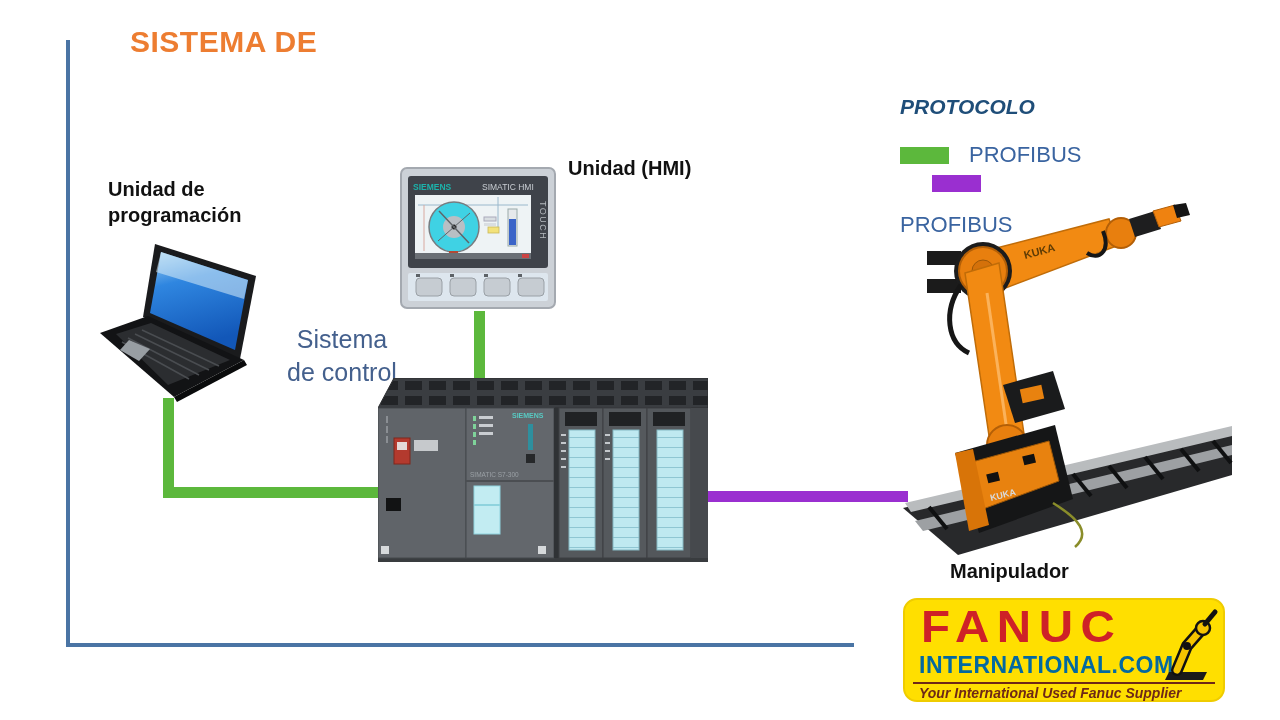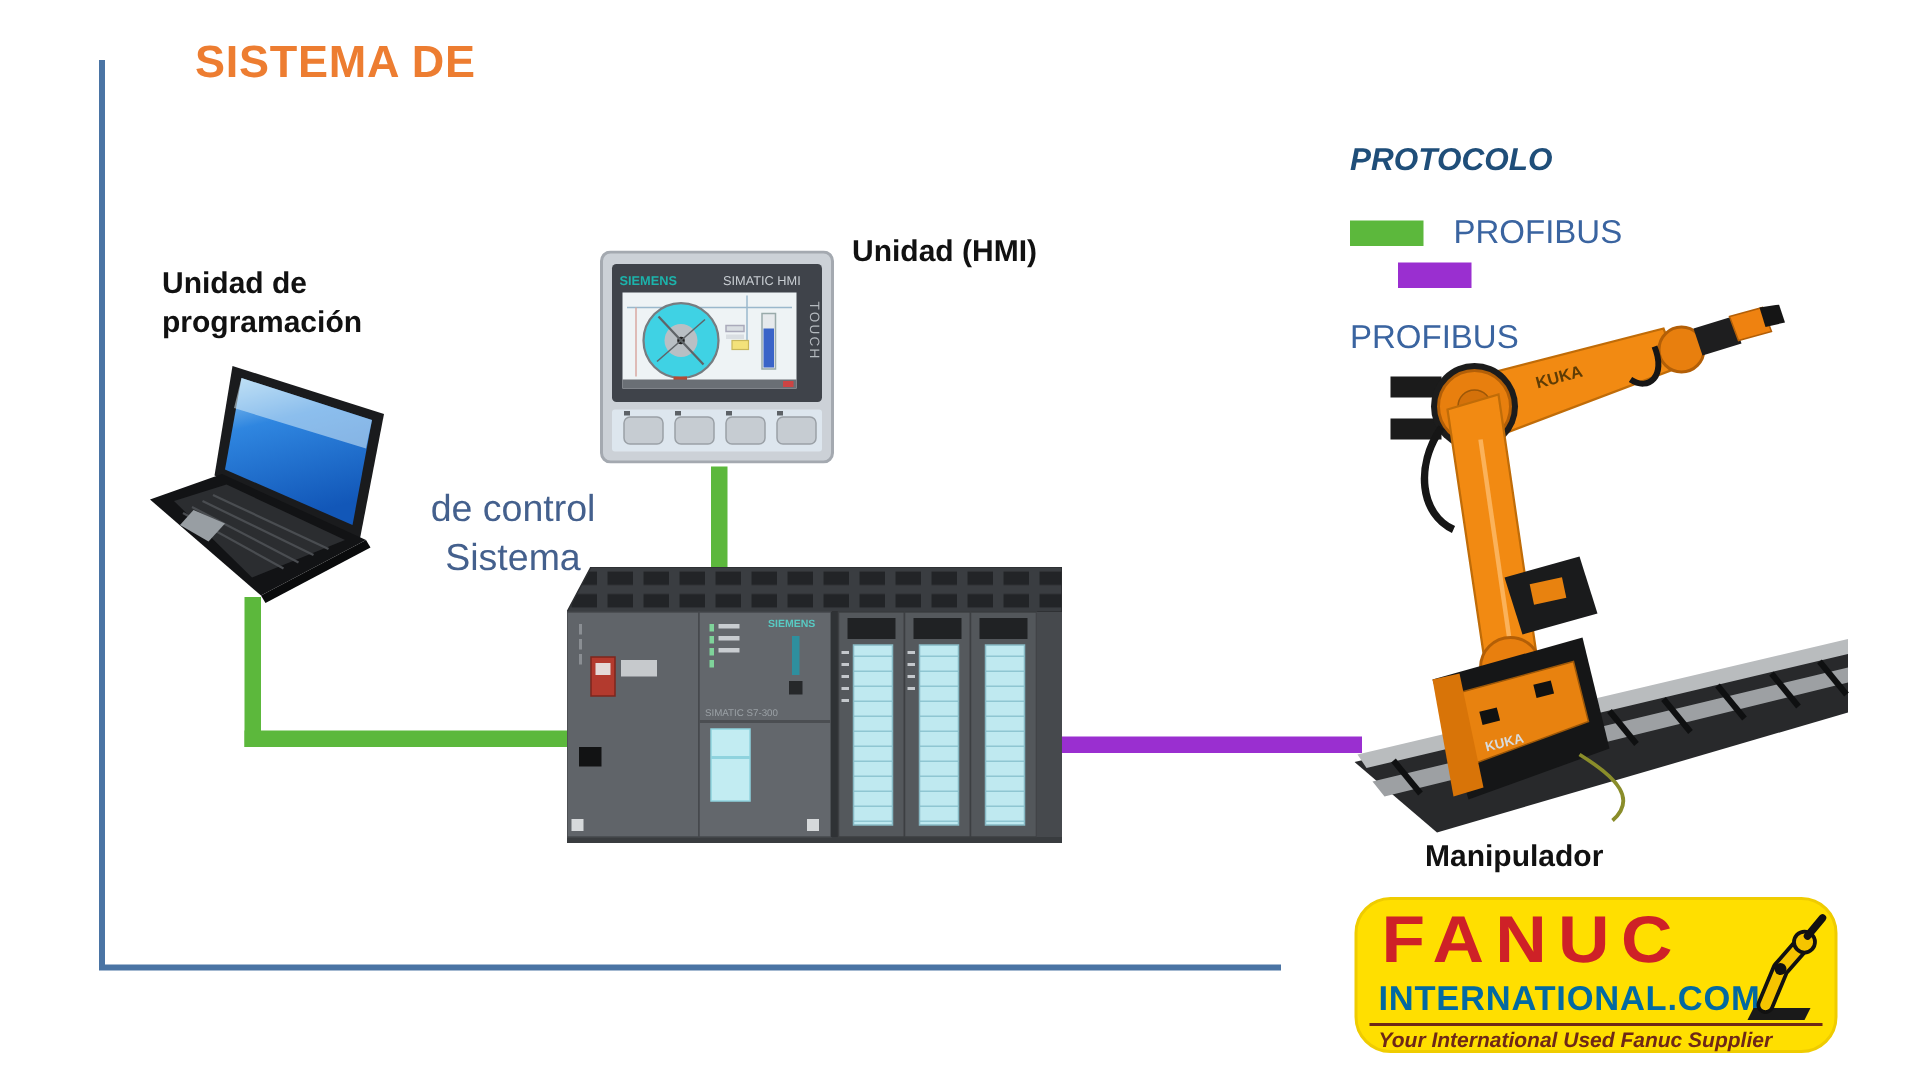--- a/index.html
+++ b/index.html
@@ -31,21 +31,21 @@
   .legend-text{font-size:22px;color:#3A64A0;}
   
   .line{position:absolute;}
   .green{background:#5CB83C;}
   .purple{background:#9A2FD0;}
   .ln-laptop-v{left:163px;top:398px;width:11px;height:100px;}
   .ln-laptop-h{left:163px;top:487px;width:225px;height:11px;}
   .ln-hmi-v{left:474px;top:311px;width:11px;height:72px;}
   .ln-plc-robot{left:701px;top:491px;width:207px;height:11px;}
   
-  .fanuc{left:903px;top:598px;width:322px;height:104px;background:#FFDF00;border:2px solid #efcc00;border-radius:24px;box-sizing:border-box;}
+  .fanuc{left:903px;top:598px;width:322px;height:104px;background:#FFDF00;border:2px solid #efcc00;border-radius:14px;box-sizing:border-box;}
   .fanuc-name{position:absolute;left:16px;top:2px;font-size:44px;font-weight:bold;color:#CE2127;letter-spacing:7px;transform:scaleX(1.08);transform-origin:left;}
   .fanuc-domain{position:absolute;left:14px;top:52px;font-size:23px;font-weight:bold;color:#0369a1;letter-spacing:.5px;}
   .fanuc-rule{position:absolute;left:8px;top:82px;width:302px;height:2px;background:#6e2817;}
   .fanuc-tag{position:absolute;left:14px;top:85px;font-size:14px;font-weight:bold;font-style:italic;color:#6e2817;white-space:nowrap;text-align:center;}
   .fanuc-robot{position:absolute;right:4px;top:4px;}
   svg text{font-family:"Liberation Sans",sans-serif;}
 </style>
 </head>
 <body>
 
@@ -125,22 +125,22 @@
     </g>
     <g fill="#5d6267">
       <rect x="16" y="107" width="4" height="3"></rect>
         <rect x="50" y="107" width="4" height="3"></rect>
       <rect x="84" y="107" width="4" height="3"></rect>
         <rect x="118" y="107" width="4" height="3"></rect>
     </g>
   </svg>
 
   <div class="abs nodelabel lab-sistema">
+    <div>Sistema</div>
     <div>de control</div>
-    <div>Sistema</div>
   </div>
 
   <div class="line green ln-laptop-v"></div>
   <div class="line green ln-laptop-h"></div>
   <div class="line green ln-hmi-v"></div>
   <div class="line purple ln-plc-robot"></div>
 
   <svg class="abs" style="left:378px;top:378px;" width="330" height="184" viewBox="0 0 330 184">
     <defs>
       <pattern id="vents" patternUnits="userSpaceOnUse" width="24" height="15">

